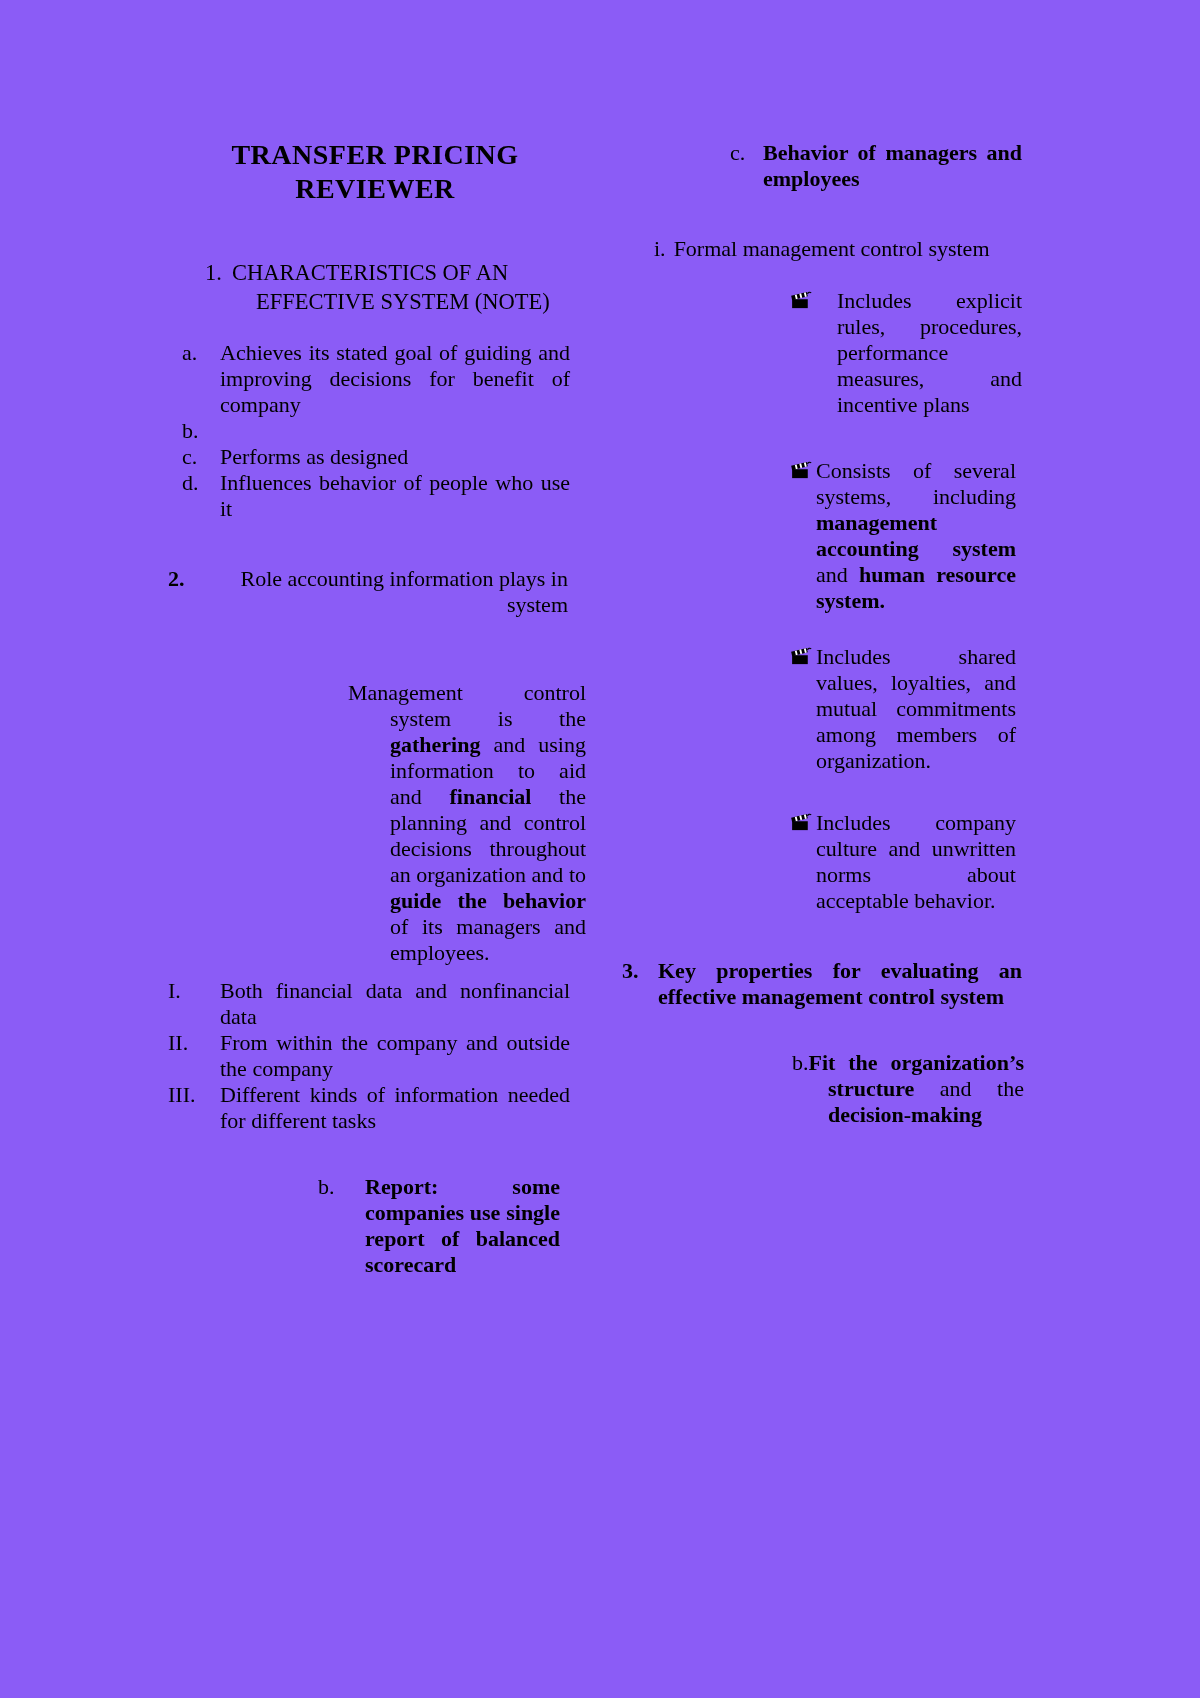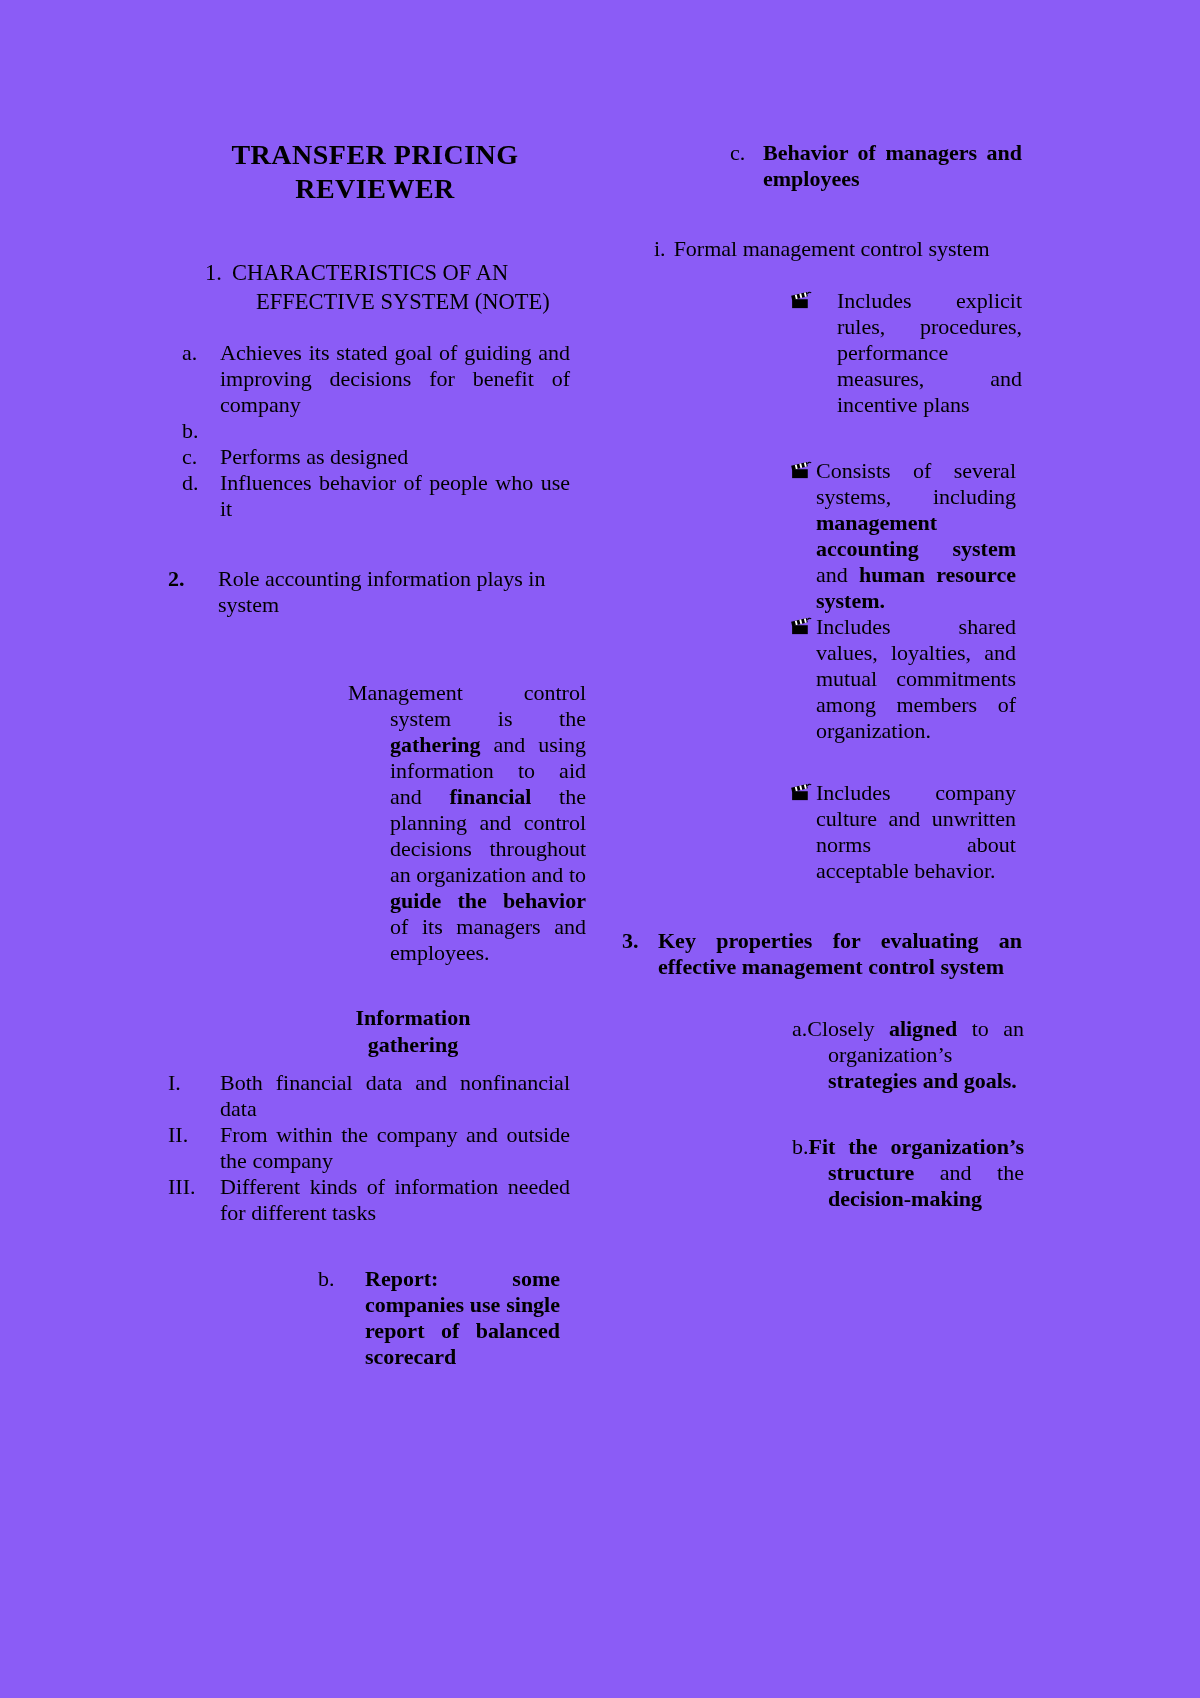--- a/index.html
+++ b/index.html
@@ -32,21 +32,21 @@
   
   .li { display:flex; }
   .li .lbl { flex:none; }
   .abcd { margin-top:24px; }
   .abcd .lbl, .roman .lbl { margin-left:14px; width:38px; }
   .roman .lbl { margin-left:0; width:52px; }
   .abcd .txt, .roman .txt { width:350px; text-align:justify; }
 
   .sec2 { margin-top:44px; display:flex; }
   .sec2 .lbl { flex:none; width:50px; font-weight:bold; }
-  .sec2 .txt { width:350px; }
+  .sec2 .txt { width:350px;text-align:right; }
 
   .mgmt {
     margin-top:62px; margin-left:222px; width:196px;
     text-indent:-42px; text-align:justify;
   }
 
   .info-head {
     margin-top:38px; margin-left:130px; width:230px;
     text-align:center; font-weight:bold;
     font-size:22px; line-height:27px; white-space:pre-line;
@@ -66,21 +66,21 @@
     margin-top:44px; margin-left:84px; width:326px;
     text-indent:-42px; text-align:justify;
   }
   .i-item .lbl { margin-right:8px; }
 
   .bullet { display:flex; margin-left:178px; }
   .bullet .ico { flex:none; width:26px; padding-top:3px; }
   .bullet .txt { width:200px; text-align:justify; }
   .bullet-1 { margin-top:26px;gap:21px; }
   .bullet-2 { margin-top:40px; }
-  .bullet-3 { }
+  .bullet-3 { margin-top:30px; }
   .bullet-4 { margin-top:36px; }
 
   .ii-item {
     margin-top:38px; margin-left:216px; width:145px;
     text-indent:-63px;
   }
   .ii-item .lbl { margin-right:10px; }
 
   .sec3 { margin-top:44px; display:flex; font-weight:bold; }
   .sec3 .lbl { flex:none; margin-left:10px; width:36px; }
@@ -127,22 +127,20 @@
       </div>
     </div>
 
     <div class="sec2">
       <span class="lbl">2.</span>
       <span class="txt">Role accounting information plays in system</span>
     </div>
 
     <div class="mgmt"><span>Management control system is the </span><span class="b">gathering</span><span> and using information to aid and </span><span class="b">financial</span><span> the planning and control decisions throughout an organization and to </span><span class="b">guide the behavior</span><span> of its managers and employees.</span></div>
 
-    <div class="info-head">Information
-gathering</div>
 
     <div class="roman">
       <div class="li">
         <span class="lbl">I.</span>
         <span class="txt">Both financial data and nonfinancial data</span>
       </div>
       <div class="li">
         <span class="lbl">II.</span>
         <span class="txt">From within the company and outside the company</span>
       </div>
@@ -233,18 +231,17 @@
         </svg>
       </span>
       <span class="txt"><span>Includes company culture and unwritten norms about acceptable behavior.</span></span>
     </div>
 
     <div class="sec3">
       <span class="lbl">3.</span>
       <span class="txt">Key properties for evaluating an effective management control system</span>
     </div>
 
-    <div class="kp kp-a"><span>a.</span><span>Closely </span><span class="b">aligned</span><span> to an organization’s </span><span class="b">strategies and goals.</span></div>
 
     <div class="kp kp-b"><span>b.</span><span class="b">Fit the organization’s structure</span><span> and the </span><span class="b">decision-making</span></div>
 
   </div>
 </div>
 
 </body></html>

